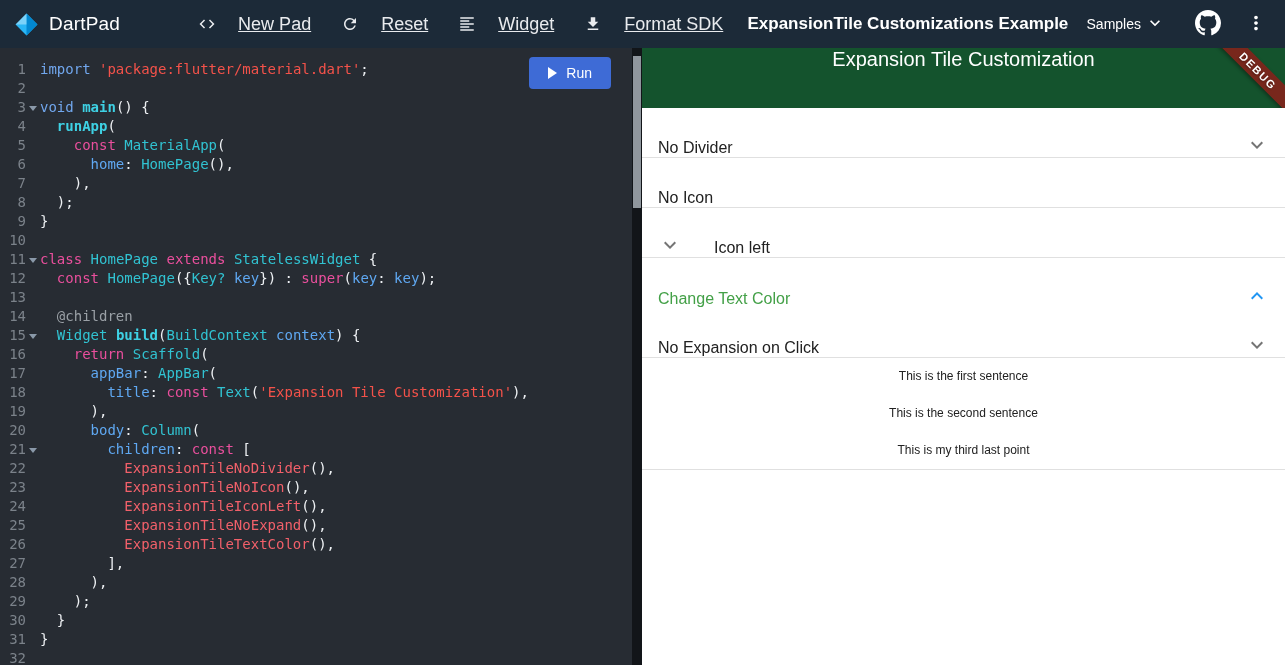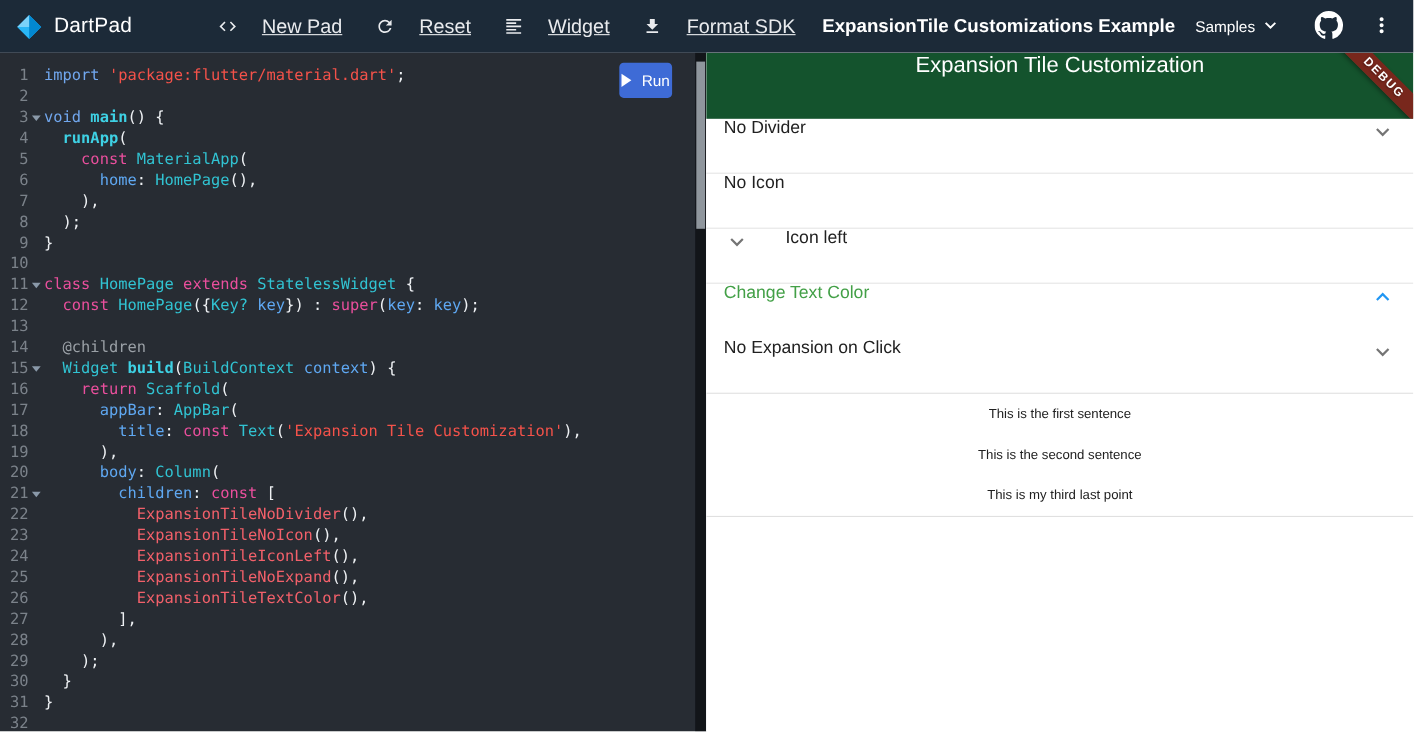--- a/index.html
+++ b/index.html
@@ -58,21 +58,21 @@
   .tk-kwp{color:#ea4f9d}
   .tk-ty{color:#31c3d2}
   .tk-fn{color:#3ed1e4; font-weight:bold}
   .tk-pr{color:#5fa8f2}
   .tk-str{color:#f4524a}
   .tk-cls{color:#f2606a}
   .tk-an{color:#9aa0a6}
   .tk-pl{color:#eef1f4}
 
   .run-btn {
-    position:absolute; top:9px; right:31px; height:32px; padding:0 2px;
+    position:absolute; top:9px; right:31px; height:32px; padding:0 19px;
     background:#3e6bd6; border:none; border-radius:4px; color:#ffffff;
     display:flex; align-items:center; gap:9px; font-size:14px; cursor:pointer;
     font-family:"Liberation Sans", sans-serif;
   }
   .play-tri { width:0; height:0; border-top:6px solid transparent; border-bottom:6px solid transparent; border-left:9px solid #ffffff; }
 
   .scrollbar-track { position:absolute; top:0; right:0; width:10px; height:100%; background:#121519; }
   .scrollbar-thumb { position:absolute; top:8px; right:1px; width:8px; height:152px; background:#8f969d; }
 
   
@@ -87,21 +87,21 @@
     transform:rotate(45deg);
     background:rgba(160,22,22,0.72);
     color:#ffffff; font-size:11px; font-weight:bold; letter-spacing:1.5px;
     text-align:center; padding:3px 0;
     box-shadow:0 2px 4px rgba(0,0,0,0.35);
     text-shadow:0 1px 2px rgba(0,0,0,0.4);
   }
 
   .tile-list { }
   .tile-row {
-    height:50px; display:flex; align-items:flex-start; padding:0 16px;
+    height:50px; display:flex; align-items:flex-end; padding:0 16px;
     border-bottom:1px solid #e0e0e0; cursor:pointer; background:#fff;
   }
   .tile-row.expanded { border-bottom:none; }
   .tile-label { font-size:16px; color:#212121; }
   .icon.lead { color:#757575; margin-right:32px; display:flex; }
   .icon.trail { color:#757575; margin-left:auto; display:flex; }
   .tile-content { border-bottom:1px solid #e0e0e0; }
   .tile-content p { margin:0; text-align:center; line-height:37px; font-size:12px; color:#212121; }
 </style>
 </head>

